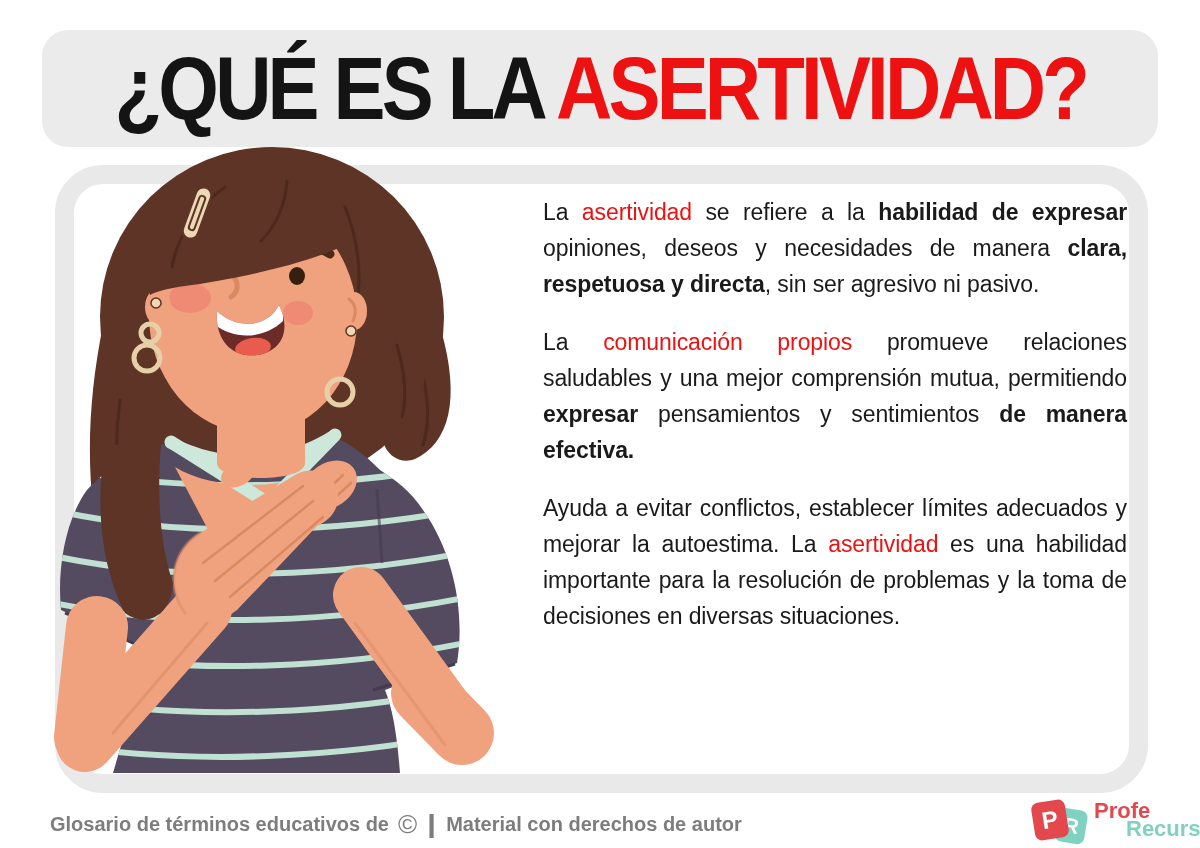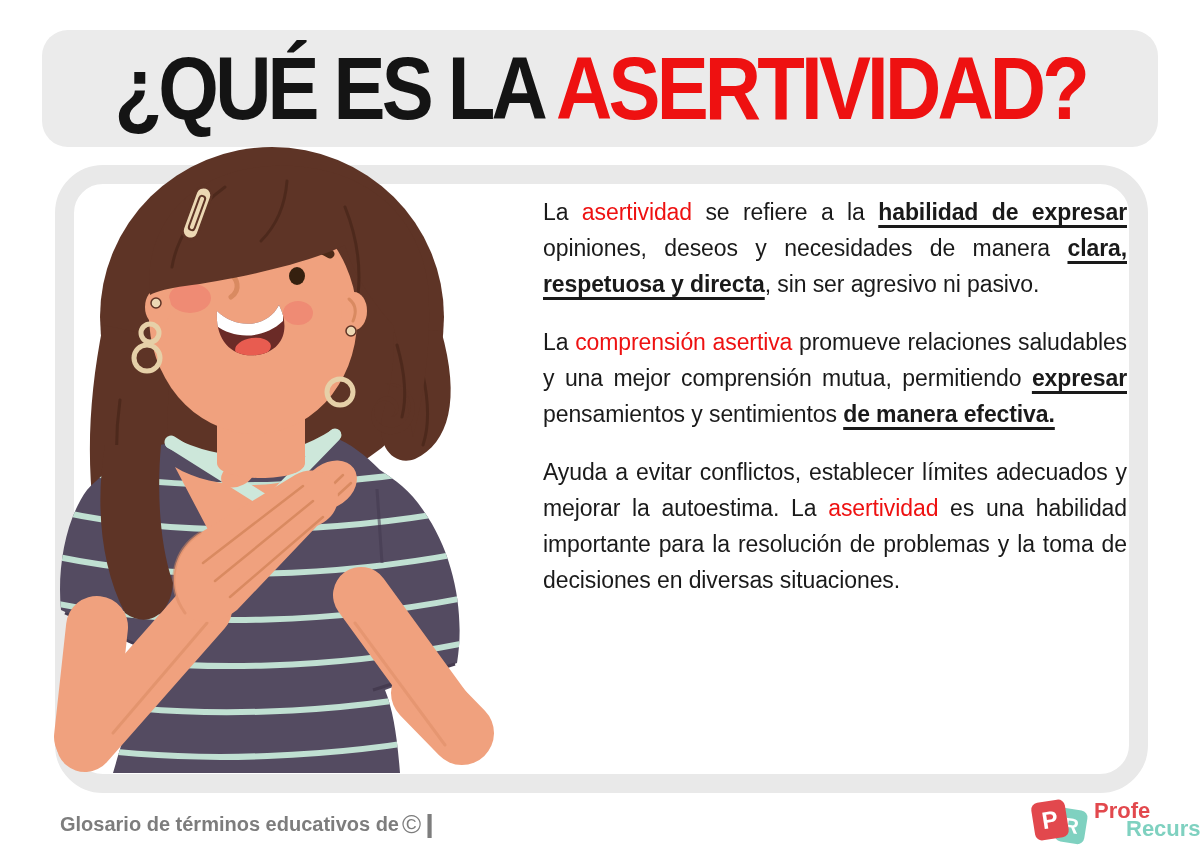--- a/index.html
+++ b/index.html
@@ -27,36 +27,36 @@
   }
   
   .textcol{
     position:absolute;left:543px;top:194px;width:584px;
     font-size:23px;line-height:36px;color:var(--text_black);
     text-align:justify;letter-spacing:-.1px;
   }
   .textcol p{margin:0 0 22px 0;}
   .textcol p:last-child{margin-bottom:12px;}
   .s-r{color:var(--red);}
-  .s-bu{font-weight:700;text-decoration:underline;
+  .s-bu{font-weight:700;
         text-decoration-thickness:2.5px;text-underline-offset:5px;}
   
   .illus{position:absolute;left:25px;top:145px;width:500px;height:660px;pointer-events:none;}
   .f-hair{fill:var(--hair);}
   .f-skin{fill:var(--skin);}
   .f-shirt{fill:var(--shirt);}
   .st-stripe{stroke:var(--stripe);stroke-width:6;fill:none;}
   .st-collar{stroke:var(--collar);fill:none;stroke-linecap:round;}
   .st-strand{stroke:var(--hair_dark);stroke-width:3;fill:none;opacity:.75;stroke-linecap:round;}
   .st-gold{stroke:var(--gold);stroke-width:5;fill:none;}
   .st-shadow{stroke:var(--skin_shadow);fill:none;stroke-linecap:round;}
   
   .footer{
-    position:absolute;left:60px;top:804px;height:40px;
-    display:flex;align-items:center;gap:3px;
+    position:absolute;left:50px;top:804px;height:40px;
+    display:flex;align-items:center;gap:9px;
     color:var(--footer_gray);font-weight:700;font-size:20px;
   }
   .footer .copy{font-size:26px;font-weight:400;line-height:1;}
   .footer .sep{font-size:25px;font-weight:700;transform:scaleX(1.3);margin:0 2px;}
   .logo{position:absolute;left:1033px;top:797px;display:flex;align-items:center;}
   .badge{
     width:34px;height:38px;border-radius:7px;display:flex;align-items:center;justify-content:center;
     color:#fff;font-weight:700;font-size:24px;
   }
   .badge-p{background:var(--logo_red);transform:rotate(-9deg);z-index:2;}
@@ -70,21 +70,21 @@
 <body>
 
 <div class="banner">
   <h1><span>¿QUÉ ES LA </span><span class="hl">ASERTIVIDAD?</span></h1>
 </div>
 
 <div class="card"></div>
 
 <div class="textcol">
     <p><span class="s-n">La </span><span class="s-r">asertividad</span><span class="s-n"> se refiere a la </span><span class="s-bu">habilidad de expresar</span><span class="s-n"> opiniones, deseos y necesidades de manera </span><span class="s-bu">clara, respetuosa y directa</span><span class="s-n">, sin ser agresivo ni pasivo.</span></p>
-    <p><span class="s-n">La </span><span class="s-r">comprensión asertiva</span><span class="s-n"> promueve relaciones saludables y una mejor comprensión mutua, permitiendo </span><span class="s-bu">expresar</span><span class="s-n"> pensamientos y sentimientos </span><span class="s-bu">de manera efectiva.</span></p>
+    <p><span class="s-n">La </span><span class="s-r">comunicación propios</span><span class="s-n"> promueve relaciones saludables y una mejor comprensión mutua, permitiendo </span><span class="s-bu">expresar</span><span class="s-n"> pensamientos y sentimientos </span><span class="s-bu">de manera efectiva.</span></p>
     <p><span class="s-n">Ayuda a evitar conflictos, establecer límites adecuados y mejorar la autoestima. La </span><span class="s-r">asertividad</span><span class="s-n"> es una habilidad importante para la resolución de problemas y la toma de decisiones en diversas situaciones.</span></p>
   </div>
 
 <svg class="illus" viewBox="0 0 500 660" aria-hidden="true">
 
   <g>
     <ellipse class="f-hair" cx="247" cy="172" rx="172" ry="170"></ellipse>
     <path class="f-hair" d="M78,180 C58,280 60,370 90,465 C112,492 150,486 158,440 C140,360 138,258 150,195 Z"></path>
     <path class="f-hair" d="M416,185 C436,255 424,298 390,314 C368,322 350,300 358,268 C368,236 370,208 368,188 Z"></path>
     <path class="st-strand" d="M95,255 C88,305 92,355 104,395"></path>
@@ -185,20 +185,21 @@
     <path class="st-shadow" stroke-width="3" d="M324,154 Q334,162 328,176"></path>
     <circle cx="326" cy="186" r="5" fill="var(--clip)" stroke="#5e3426" stroke-width="1.5"></circle>
     <circle class="st-gold" cx="315" cy="247" r="13"></circle>
   </g>
 </svg>
 
 <div class="footer">
   <span>Glosario de términos educativos de</span>
   <span class="copy">©</span>
   <span class="sep">|</span>
+  <span>Material con derechos de autor</span>
 </div>
 
 <div class="logo">
   <div class="badge badge-p">P</div>
   <div class="badge badge-r">R</div>
   <div class="logo-text">
     <div class="l1">Profe</div>
     <div class="l2">Recursos</div>
   </div>
 </div>

